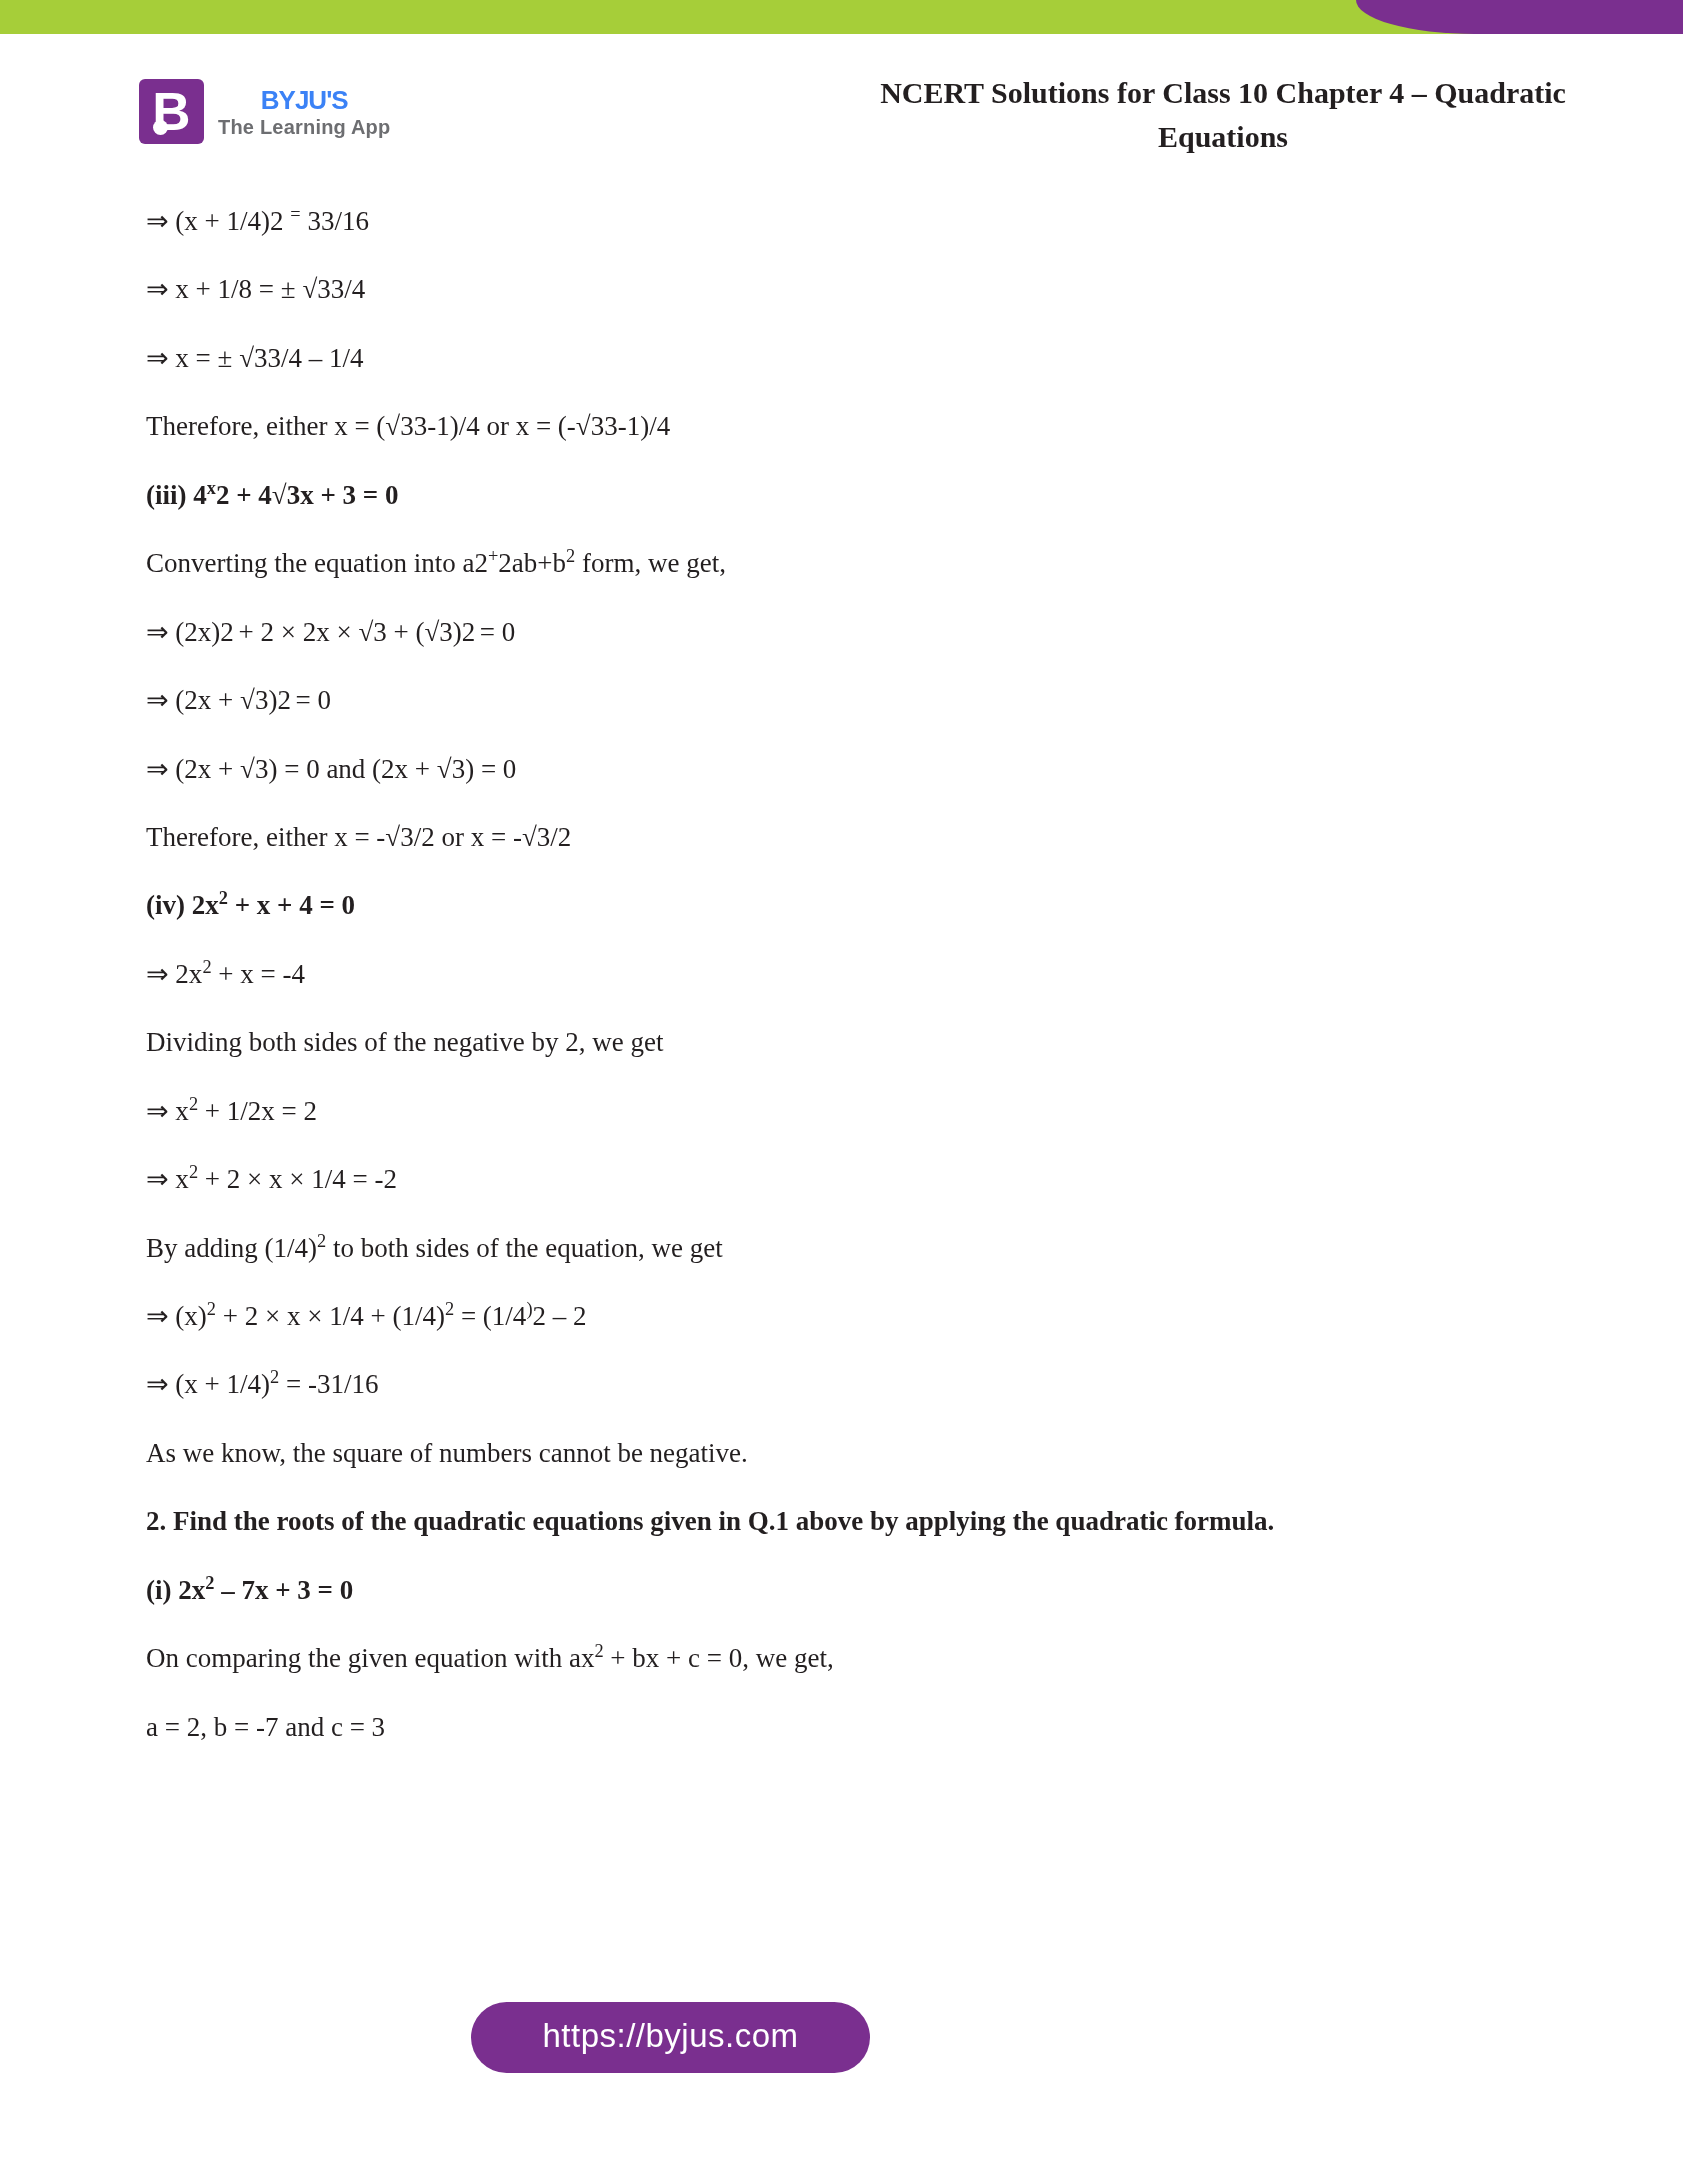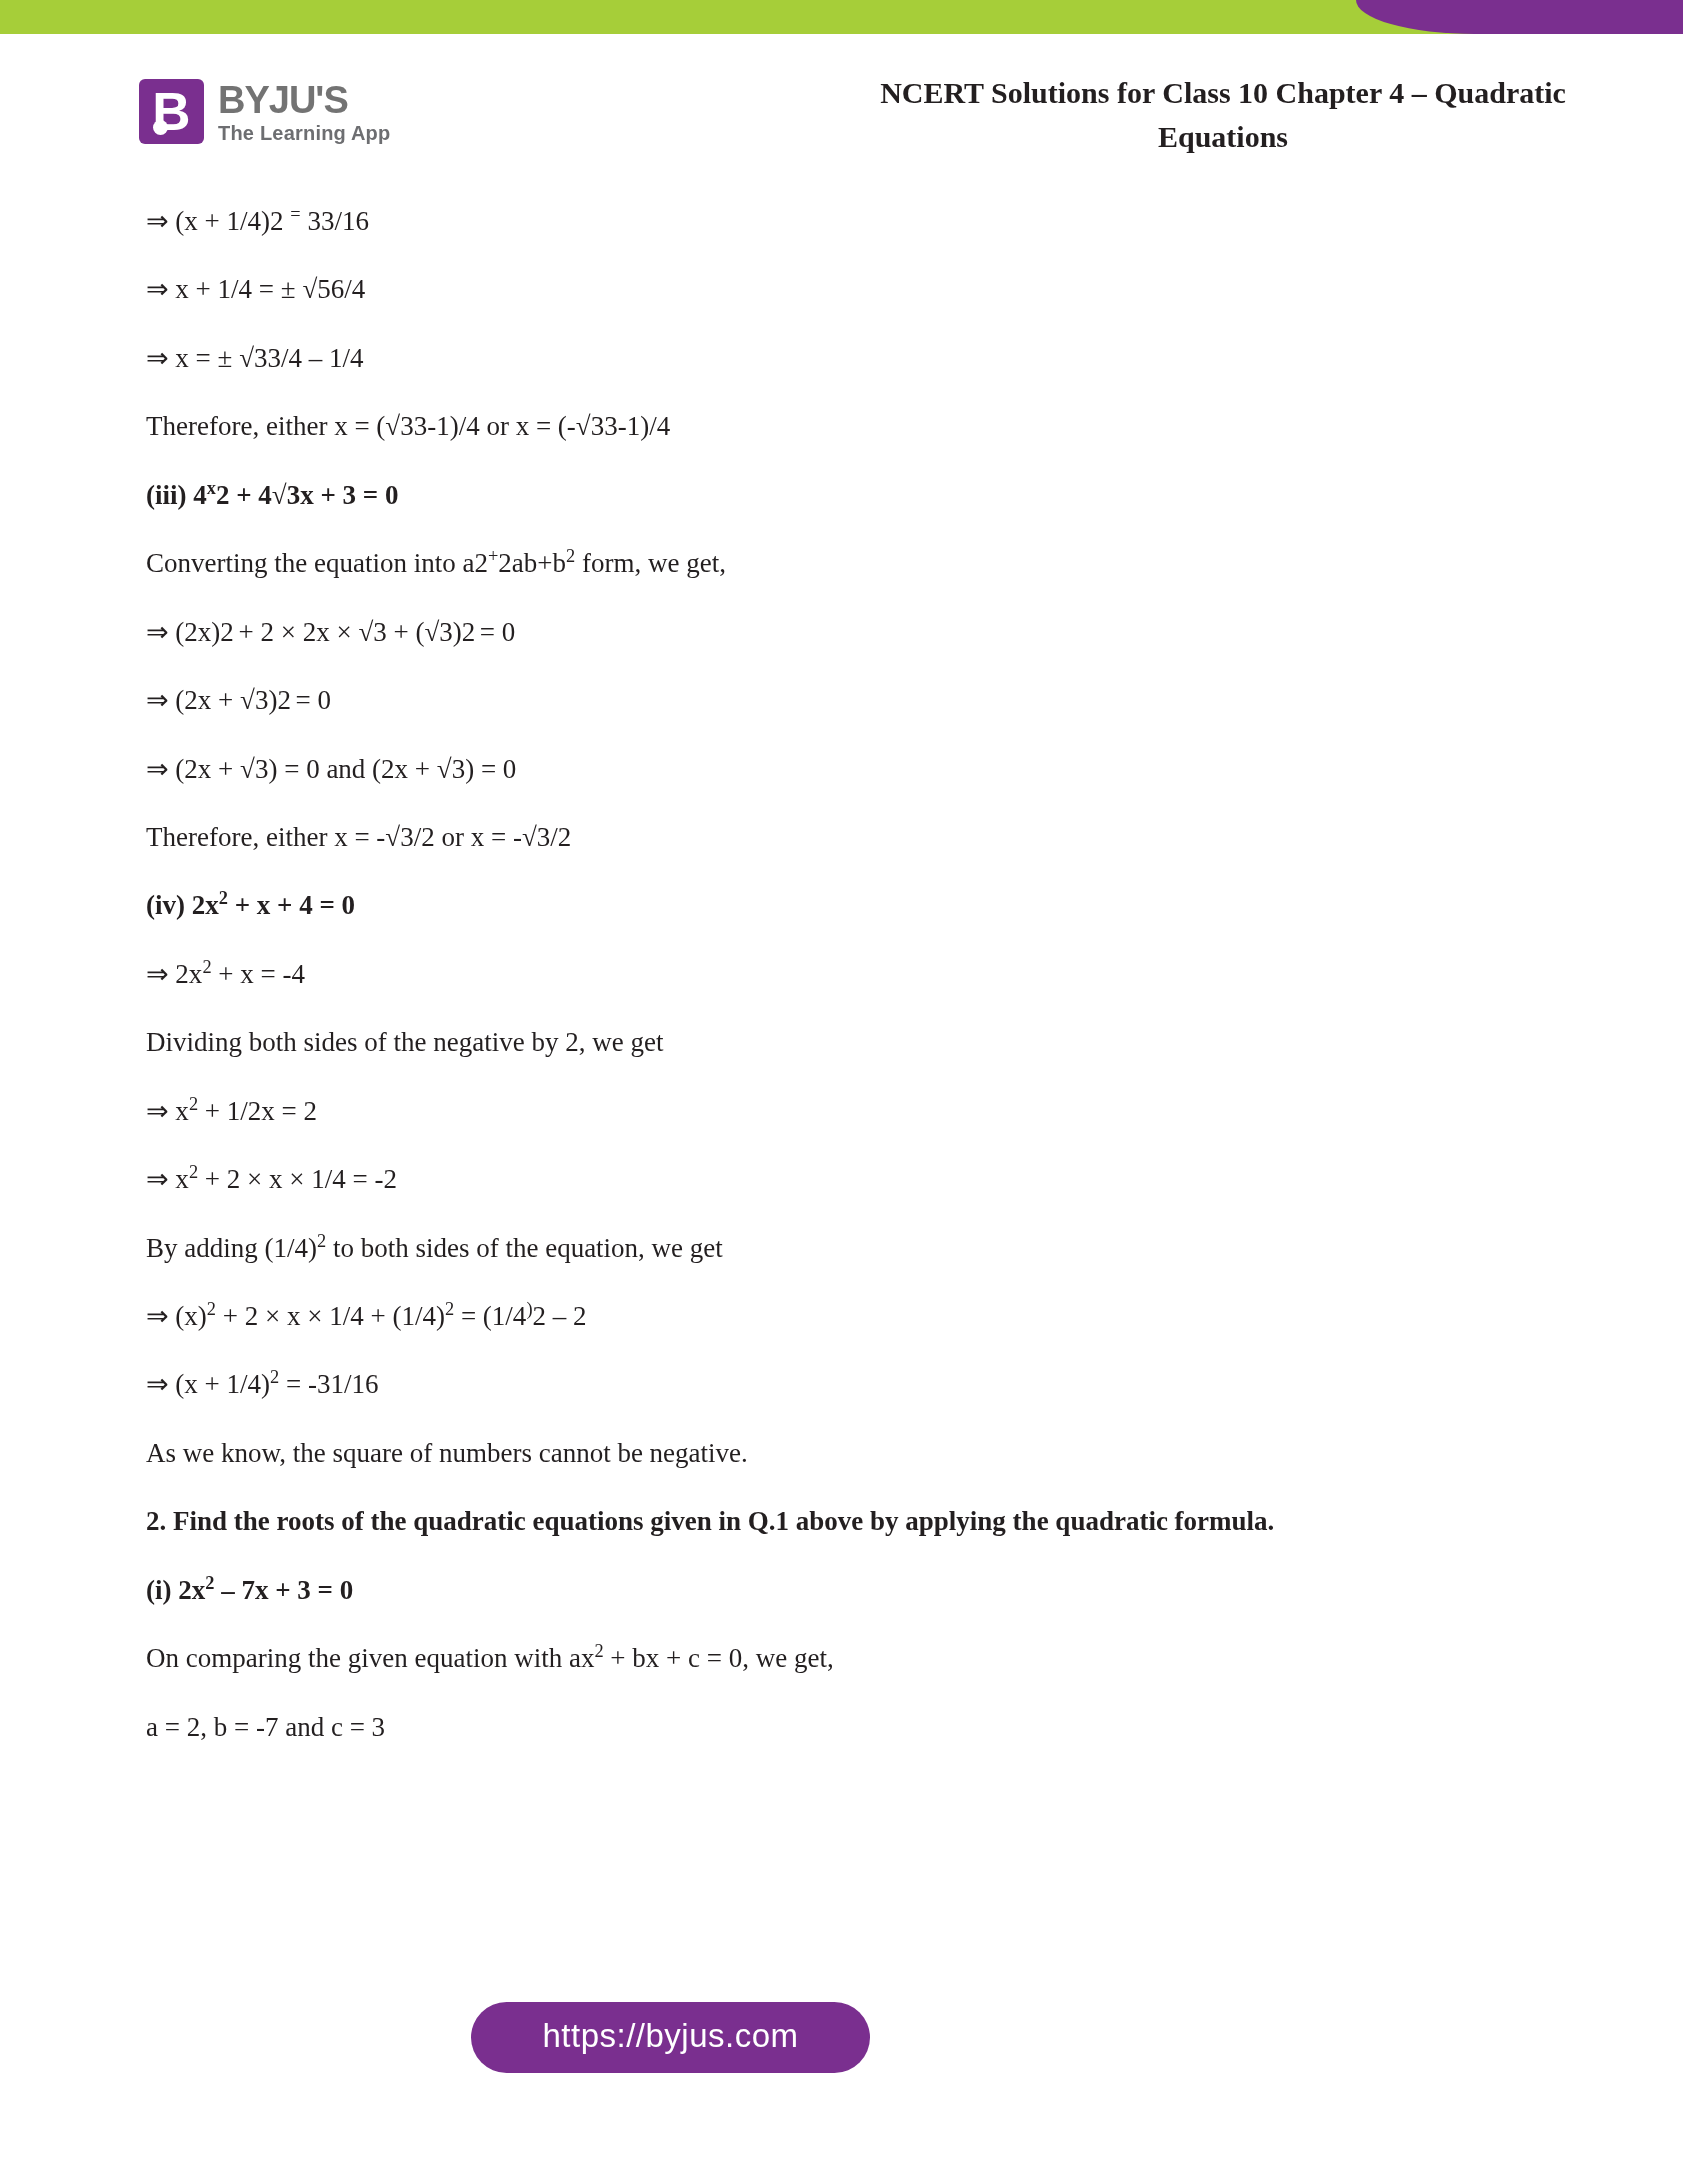--- a/index.html
+++ b/index.html
@@ -92,23 +92,24 @@
   }
   .logo-text {
     display: flex;
     flex-direction: column;
     justify-content: center;
     line-height: 1;
   }
   .logo-title {
     font-family: "Liberation Sans", sans-serif;
     font-weight: bold;
-    font-size: 38px;
-    color: #737373;
+    font-size: 26px;
+    color: #3b82f6;
     letter-spacing: -1px;
+    text-align: center;
   }
   .logo-sub {
     font-family: "Liberation Sans", sans-serif;
     font-size: 20px;
     color: #6d6e71;
     margin-top: 4px;
     letter-spacing: 0.2px;
     font-weight: bold;
   }
   .doc-title {
@@ -186,21 +187,21 @@
       <div class="logo-text">
         <div class="logo-title">BYJU'S</div>
         <div class="logo-sub">The Learning App</div>
       </div>
     </div>
     <div class="doc-title">NCERT Solutions for Class 10 Chapter 4 – Quadratic Equations</div>
   </div>
 
   <div class="content">
       <p class="line">⇒ (x + 1/4)2 <sup>=</sup> 33/16</p>
-      <p class="line">⇒ x + 1/4 = ± √56/4</p>
+      <p class="line">⇒ x + 1/8 = ± √33/4</p>
       <p class="line">⇒ x = ± √33/4 – 1/4</p>
       <p class="line">Therefore, either x = (√33-1)/4 or x = (-√33-1)/4</p>
       <p class="line bold">(iii) 4<sup>x</sup>2 + 4√3x + 3 = 0</p>
       <p class="line">Converting the equation into a2<sup>+</sup>2ab+b<sup>2</sup> form, we get,</p>
       <p class="line">⇒ (2x)2<sup> </sup>+ 2 × 2x × √3 + (√3)2<sup> </sup>= 0</p>
       <p class="line">⇒ (2x + √3)2<sup> </sup>= 0</p>
       <p class="line">⇒ (2x + √3) = 0 and (2x + √3) = 0</p>
       <p class="line">Therefore, either x = -√3/2 or x = -√3/2</p>
       <p class="line bold">(iv) 2x<sup>2</sup> + x + 4 = 0</p>
       <p class="line">⇒ 2x<sup>2</sup> + x = -4</p>

